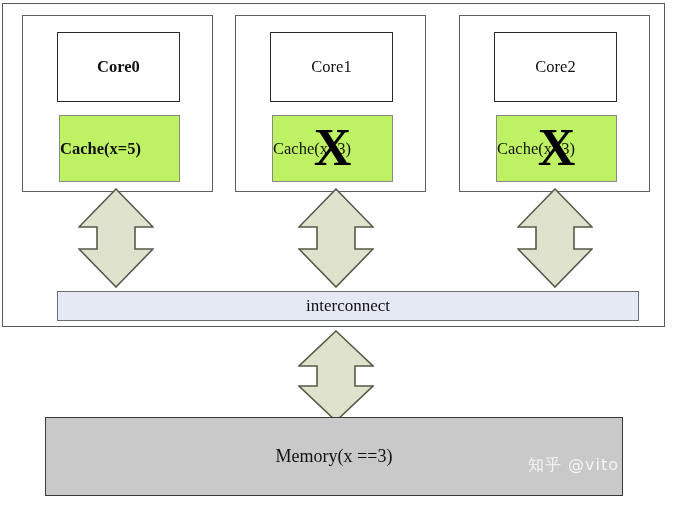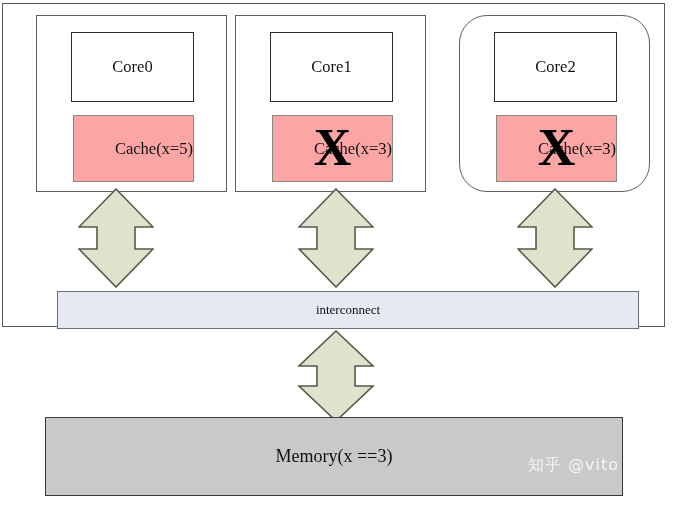--- a/index.html
+++ b/index.html
@@ -37,23 +37,23 @@
   
   .core-panel {
     position: absolute;
     top: 11px;
     width: 191px;
     height: 177px;
     border: 1px solid #5c6063;
     box-sizing: border-box;
     background: #ffffff;
   }
-  .core-panel.p0 { left: 33px; }
+  .core-panel.p0 { left: 19px; font-weight: bold; }
   .core-panel.p1 { left: 232px; }
-  .core-panel.p2 { left: 456px; border-radius: 28px; }
+  .core-panel.p2 { left: 456px; }
 
   .core-box {
     position: absolute;
     left: 34px;
     top: 16px;
     width: 123px;
     height: 70px;
     border: 1px solid #2b2b2b;
     box-sizing: border-box;
     background: #ffffff;
@@ -65,24 +65,24 @@
   }
 
   .cache-box {
     position: absolute;
     left: 36px;
     top: 99px;
     width: 121px;
     height: 67px;
     border: 1px solid #8a8a82;
     box-sizing: border-box;
-    background: #fca5a5;
-    display: flex;
-    align-items: center;
-    justify-content: flex-end;
+    background: #bef264;
+    display: flex;
+    align-items: center;
+    justify-content: flex-start;
     font-size: 16.5px;
     color: #111111;
     overflow: visible;
   }
   .cache-label {
     position: relative;
     z-index: 1;
     white-space: nowrap;
   }
   .strike-x {
@@ -98,28 +98,28 @@
     font-family: "Liberation Serif", "DejaVu Serif", serif;
     pointer-events: none;
   }
 
   
   .interconnect {
     position: absolute;
     left: 54px;
     top: 287px;
     width: 582px;
-    height: 38px;
+    height: 30px;
     border: 1px solid #6b7075;
     box-sizing: border-box;
     background: #e4e9f4;
     display: flex;
     align-items: center;
     justify-content: center;
-    font-size: 13px;
+    font-size: 17px;
     color: #111111;
   }
 
   
   .memory-box {
     position: absolute;
     left: 45px;
     top: 417px;
     width: 578px;
     height: 79px;

